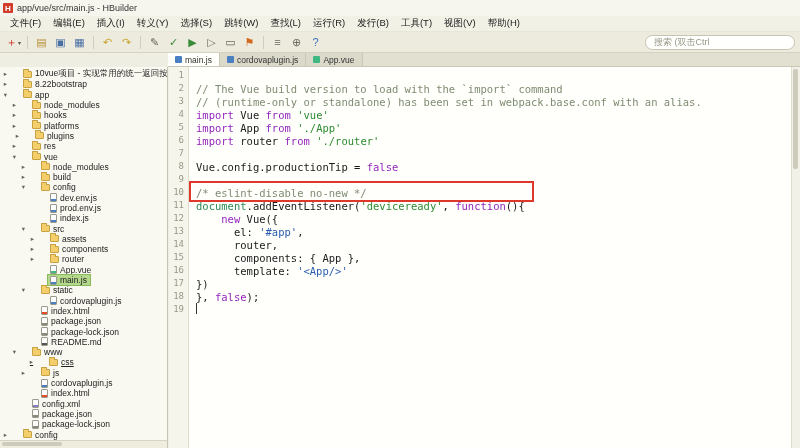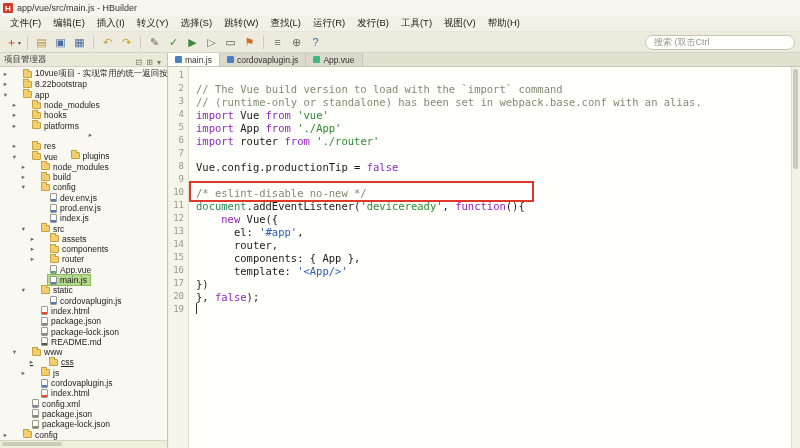--- a/index.html
+++ b/index.html
@@ -137,24 +137,20 @@
         <span class="tico" style="color: rgb(210, 105, 30);">⚑</span>
         <span class="tsep"></span>
         <span class="tico" style="color: rgb(107, 107, 94);">≡</span>
         <span class="tico" style="color: rgb(107, 107, 94);">⊕</span>
         <span class="tico" style="color: rgb(58, 111, 192);">?</span>
       </span>
     <input class="search" type="text" placeholder="搜索 (双击Ctrl" style="">
   </div>
 
   <div class="tabrow">
-    <div class="panelhead">
-      <span class="ptitle">项目管理器</span>
-      <span><span class="phicon">⊟</span><span class="phicon">⊞</span><span class="phicon">▾</span></span>
-    </div>
     <div class="tabstrip">
         <span class="tab active">
           <span class="tab-ic js"></span>
           <span class="tlab">main.js</span>
         </span>
         <span class="tab">
           <span class="tab-ic js"></span>
           <span class="tlab">cordovaplugin.js</span>
         </span>
         <span class="tab">
@@ -200,21 +196,21 @@
           <span class="tl">hooks</span>
         </span>
       </div>
       <div class="trow" style="padding-left: 11px;">
         <span class="arr">▸</span>
         <span class="node">
           <span class="fo"></span>
           <span class="tl">platforms</span>
         </span>
       </div>
-      <div class="trow" style="padding-left: 14px; flex-direction: column;">
+      <div class="trow" style="padding-left: 14px;">
         <span class="arr">▸</span>
         <span class="node">
           <span class="fo"></span>
           <span class="tl">plugins</span>
         </span>
       </div>
       <div class="trow" style="padding-left: 11px;">
         <span class="arr">▸</span>
         <span class="node">
           <span class="fo"></span>
@@ -434,21 +430,21 @@
         <span class="gnum">8</span>
         <span class="gnum">9</span>
         <span class="gnum">10</span>
         <span class="gnum">11</span>
         <span class="gnum">12</span>
         <span class="gnum">13</span>
         <span class="gnum">14</span>
         <span class="gnum">15</span>
         <span class="gnum">16</span>
         <span class="gnum">17</span>
-        <span class="gnum">20</span>
+        <span class="gnum">18</span>
         <span class="gnum">19</span>
       </div>
     <div class="code"><div class="cline"><span class="cm" style="color: rgb(127, 140, 114);">// The Vue build version to load with the `import` command</span></div><div class="cline"><span class="cm" style="color: rgb(127, 140, 114);">// (runtime-only or standalone) has been set in webpack.base.conf with an alias.</span></div><div class="cline"><span class="kw" style="color: rgb(147, 39, 189);">import</span><span class="pl" style="color: rgb(26, 26, 26);"> Vue </span><span class="kw" style="color: rgb(147, 39, 189);">from</span><span class="pl" style="color: rgb(26, 26, 26);"> </span><span class="st" style="color: rgb(46, 139, 50);">'vue'</span></div><div class="cline"><span class="kw" style="color: rgb(147, 39, 189);">import</span><span class="pl" style="color: rgb(26, 26, 26);"> App </span><span class="kw" style="color: rgb(147, 39, 189);">from</span><span class="pl" style="color: rgb(26, 26, 26);"> </span><span class="st" style="color: rgb(46, 139, 50);">'./App'</span></div><div class="cline"><span class="kw" style="color: rgb(147, 39, 189);">import</span><span class="pl" style="color: rgb(26, 26, 26);"> router </span><span class="kw" style="color: rgb(147, 39, 189);">from</span><span class="pl" style="color: rgb(26, 26, 26);"> </span><span class="st" style="color: rgb(46, 139, 50);">'./router'</span></div><div class="cline"></div><div class="cline"><span class="pl" style="color: rgb(26, 26, 26);">Vue.config.productionTip = </span><span class="kw" style="color: rgb(147, 39, 189);">false</span></div><div class="cline"></div><div class="cline"><span class="cm" style="color: rgb(127, 140, 114);">/* eslint-disable no-new */</span></div><div class="cline"><span class="bi" style="color: rgb(46, 139, 87);">document</span><span class="pl" style="color: rgb(26, 26, 26);">.addEventListener(</span><span class="st" style="color: rgb(46, 139, 50);">'deviceready'</span><span class="pl" style="color: rgb(26, 26, 26);">, </span><span class="kw" style="color: rgb(147, 39, 189);">function</span><span class="pl" style="color: rgb(26, 26, 26);">(){</span></div><div class="cline"><span class="pl" style="color: rgb(26, 26, 26);">    </span><span class="kw" style="color: rgb(147, 39, 189);">new</span><span class="pl" style="color: rgb(26, 26, 26);"> Vue({</span></div><div class="cline"><span class="pl" style="color: rgb(26, 26, 26);">      el: </span><span class="st2" style="color: rgb(42, 93, 176);">'#app'</span><span class="pl" style="color: rgb(26, 26, 26);">,</span></div><div class="cline"><span class="pl" style="color: rgb(26, 26, 26);">      router,</span></div><div class="cline"><span class="pl" style="color: rgb(26, 26, 26);">      components: { App },</span></div><div class="cline"><span class="pl" style="color: rgb(26, 26, 26);">      template: </span><span class="st2" style="color: rgb(42, 93, 176);">'&lt;App/&gt;'</span></div><div class="cline"><span class="pl" style="color: rgb(26, 26, 26);">})</span></div><div class="cline"><span class="pl" style="color: rgb(26, 26, 26);">}, </span><span class="kw" style="color: rgb(147, 39, 189);">false</span><span class="pl" style="color: rgb(26, 26, 26);">);</span></div><div class="cline"></div><div class="cline"></div></div>
     <div class="vscroll">
       <span class="thumb-v"></span>
     </div>
     <div class="redbox" style="border-color: rgb(224, 55, 43);"></div>
     <div class="caret"></div>
   </div>
 

